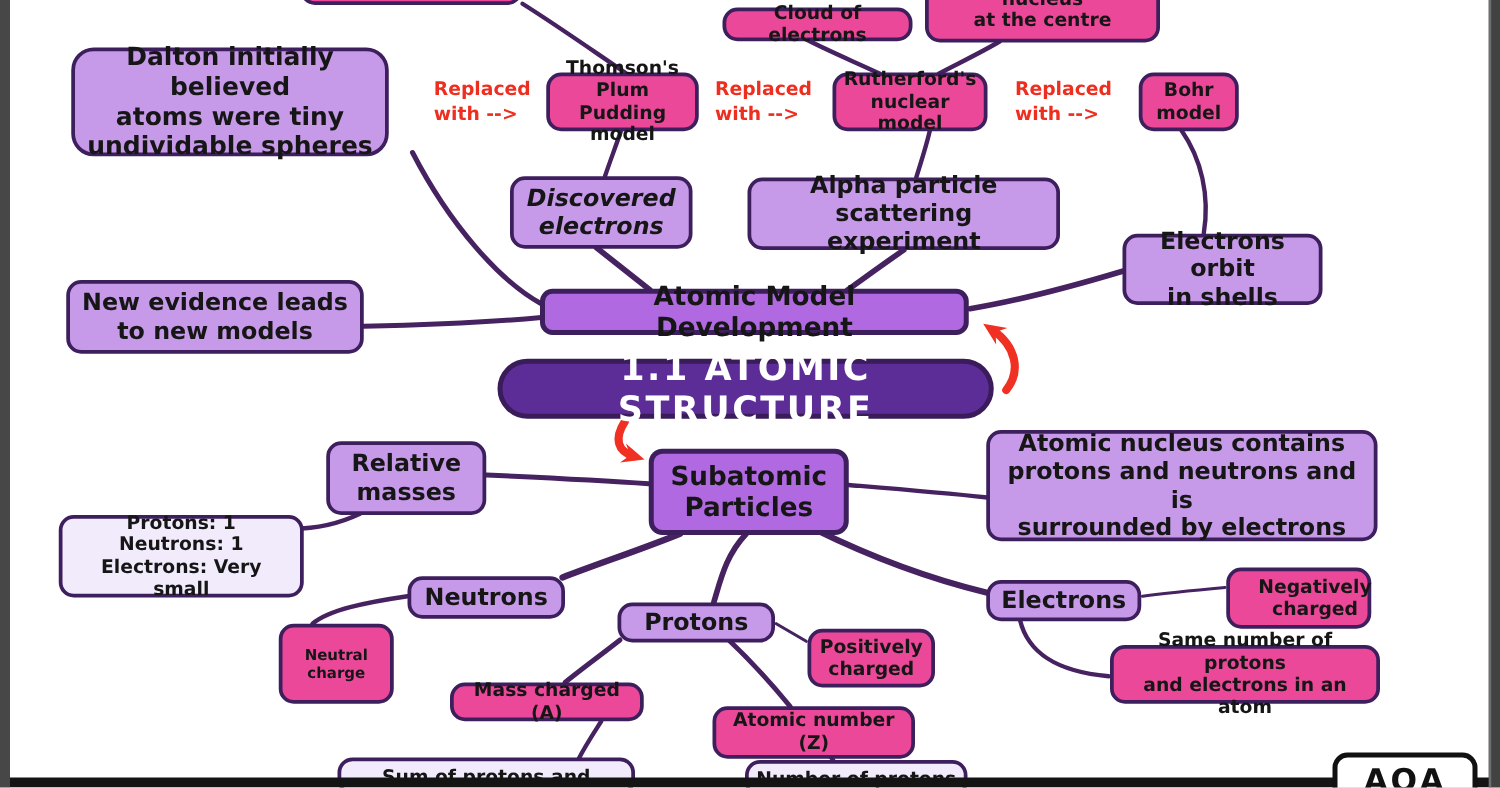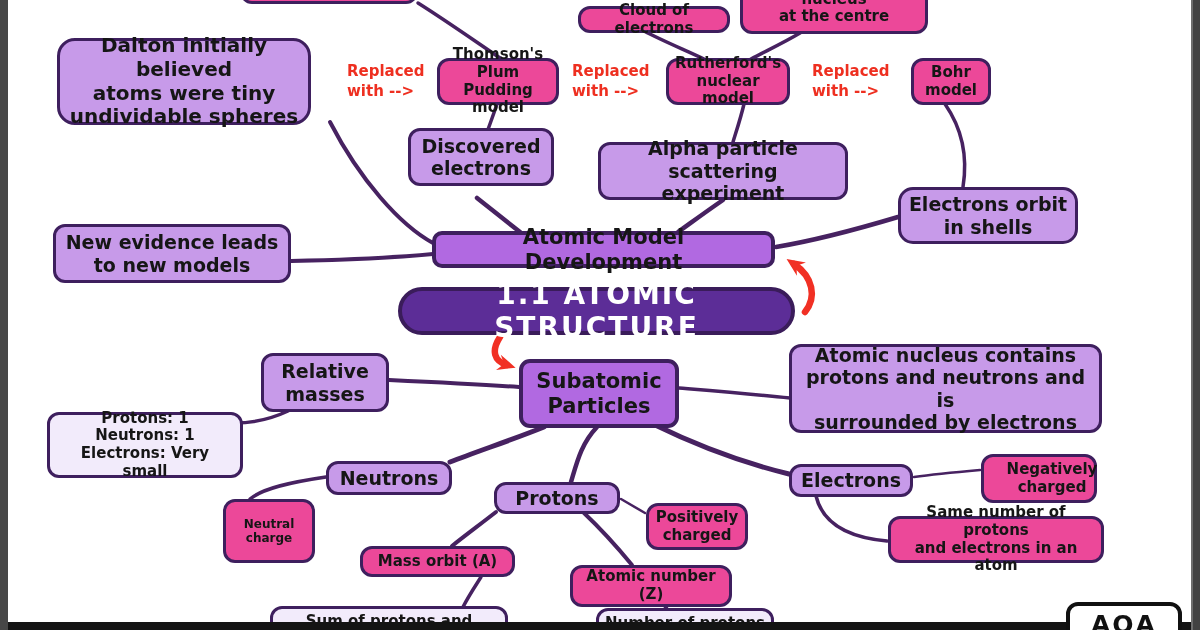--- a/index.html
+++ b/index.html
@@ -99,25 +99,25 @@
   <div class="redlabel" style="left:572px;top:62px;">Replaced
 with --&gt;</div>
   <div class="box fill-light" style="left:666px;top:58px;width:124px;height:47px;font-size:15px;">Rutherford's
 nuclear model</div>
 
   <div class="redlabel" style="left:812px;top:62px;">Replaced
 with --&gt;</div>
   <div class="box fill-light" style="left:911px;top:58px;width:80px;height:47px;font-size:15px;">Bohr
 model</div>
 
-  <div class="box fill-med" style="left:408px;top:128px;width:146px;height:58px;font-size:19px;">Discovered
+  <div class="box fill-med" style="left:408px;top:141px;width:146px;height:58px;font-size:19px;font-style:italic;">Discovered
 electrons</div>
   <div class="box fill-med" style="left:598px;top:142px;width:250px;height:58px;font-size:19px;">Alpha particle
 scattering experiment</div>
-  <div class="box fill-med" style="left:898px;top:187px;width:180px;height:57px;font-size:19px;border-radius:15px;">Electrons orbit
+  <div class="box fill-med" style="left:898px;top:187px;width:160px;height:57px;font-size:19px;">Electrons orbit
 in shells</div>
 
   <div class="box fill-bright" style="left:432px;top:231px;width:343px;height:37px;font-size:21px;border-radius:10px;">Atomic Model Development</div>
   <div class="box fill-med" style="left:53px;top:224px;width:238px;height:59px;font-size:19px;">New evidence leads
 to new models</div>
 
   <div class="box pill" style="left:398px;top:287px;width:397px;height:48px;font-size:28px;">1.1 ATOMIC STRUCTURE</div>
 
   <div class="box fill-bright" style="left:519px;top:359px;width:160px;height:69px;font-size:21px;">Subatomic
 Particles</div>
@@ -130,21 +130,21 @@
 protons and neutrons and is
 surrounded by electrons</div>
 
   <div class="box fill-med" style="left:326px;top:461px;width:126px;height:34px;font-size:19px;">Neutrons</div>
   <div class="box fill-light" style="left:223px;top:499px;width:92px;height:64px;font-size:12px;">Neutral
 charge</div>
 
   <div class="box fill-med" style="left:494px;top:482px;width:126px;height:32px;font-size:19px;">Protons</div>
   <div class="box fill-light" style="left:646px;top:503px;width:102px;height:47px;font-size:15px;">Positively
 charged</div>
-  <div class="box fill-light" style="left:360px;top:546px;width:155px;height:31px;font-size:15px;">Mass orbit (A)</div>
+  <div class="box fill-light" style="left:360px;top:546px;width:155px;height:31px;font-size:15px;">Mass charged (A)</div>
   <div class="box fill-xlight" style="left:270px;top:606px;width:238px;height:30px;font-size:15px;align-items:flex-start;padding-top:4px;">Sum of protons and neutrons</div>
   <div class="box fill-light" style="left:570px;top:565px;width:162px;height:42px;font-size:15px;">Atomic number (Z)</div>
   <div class="box fill-xlight" style="left:596px;top:608px;width:178px;height:30px;font-size:15px;align-items:flex-start;padding-top:4px;">Number of protons</div>
 
   <div class="box fill-med" style="left:789px;top:464px;width:124px;height:33px;font-size:19px;">Electrons</div>
   <div class="box fill-light" style="left:981px;top:454px;width:116px;height:49px;font-size:15px;padding-left:32px;">Negatively
 charged</div>
   <div class="box fill-light" style="left:888px;top:516px;width:216px;height:47px;font-size:15px;">Same number of protons
 and electrons in an atom</div>
 

